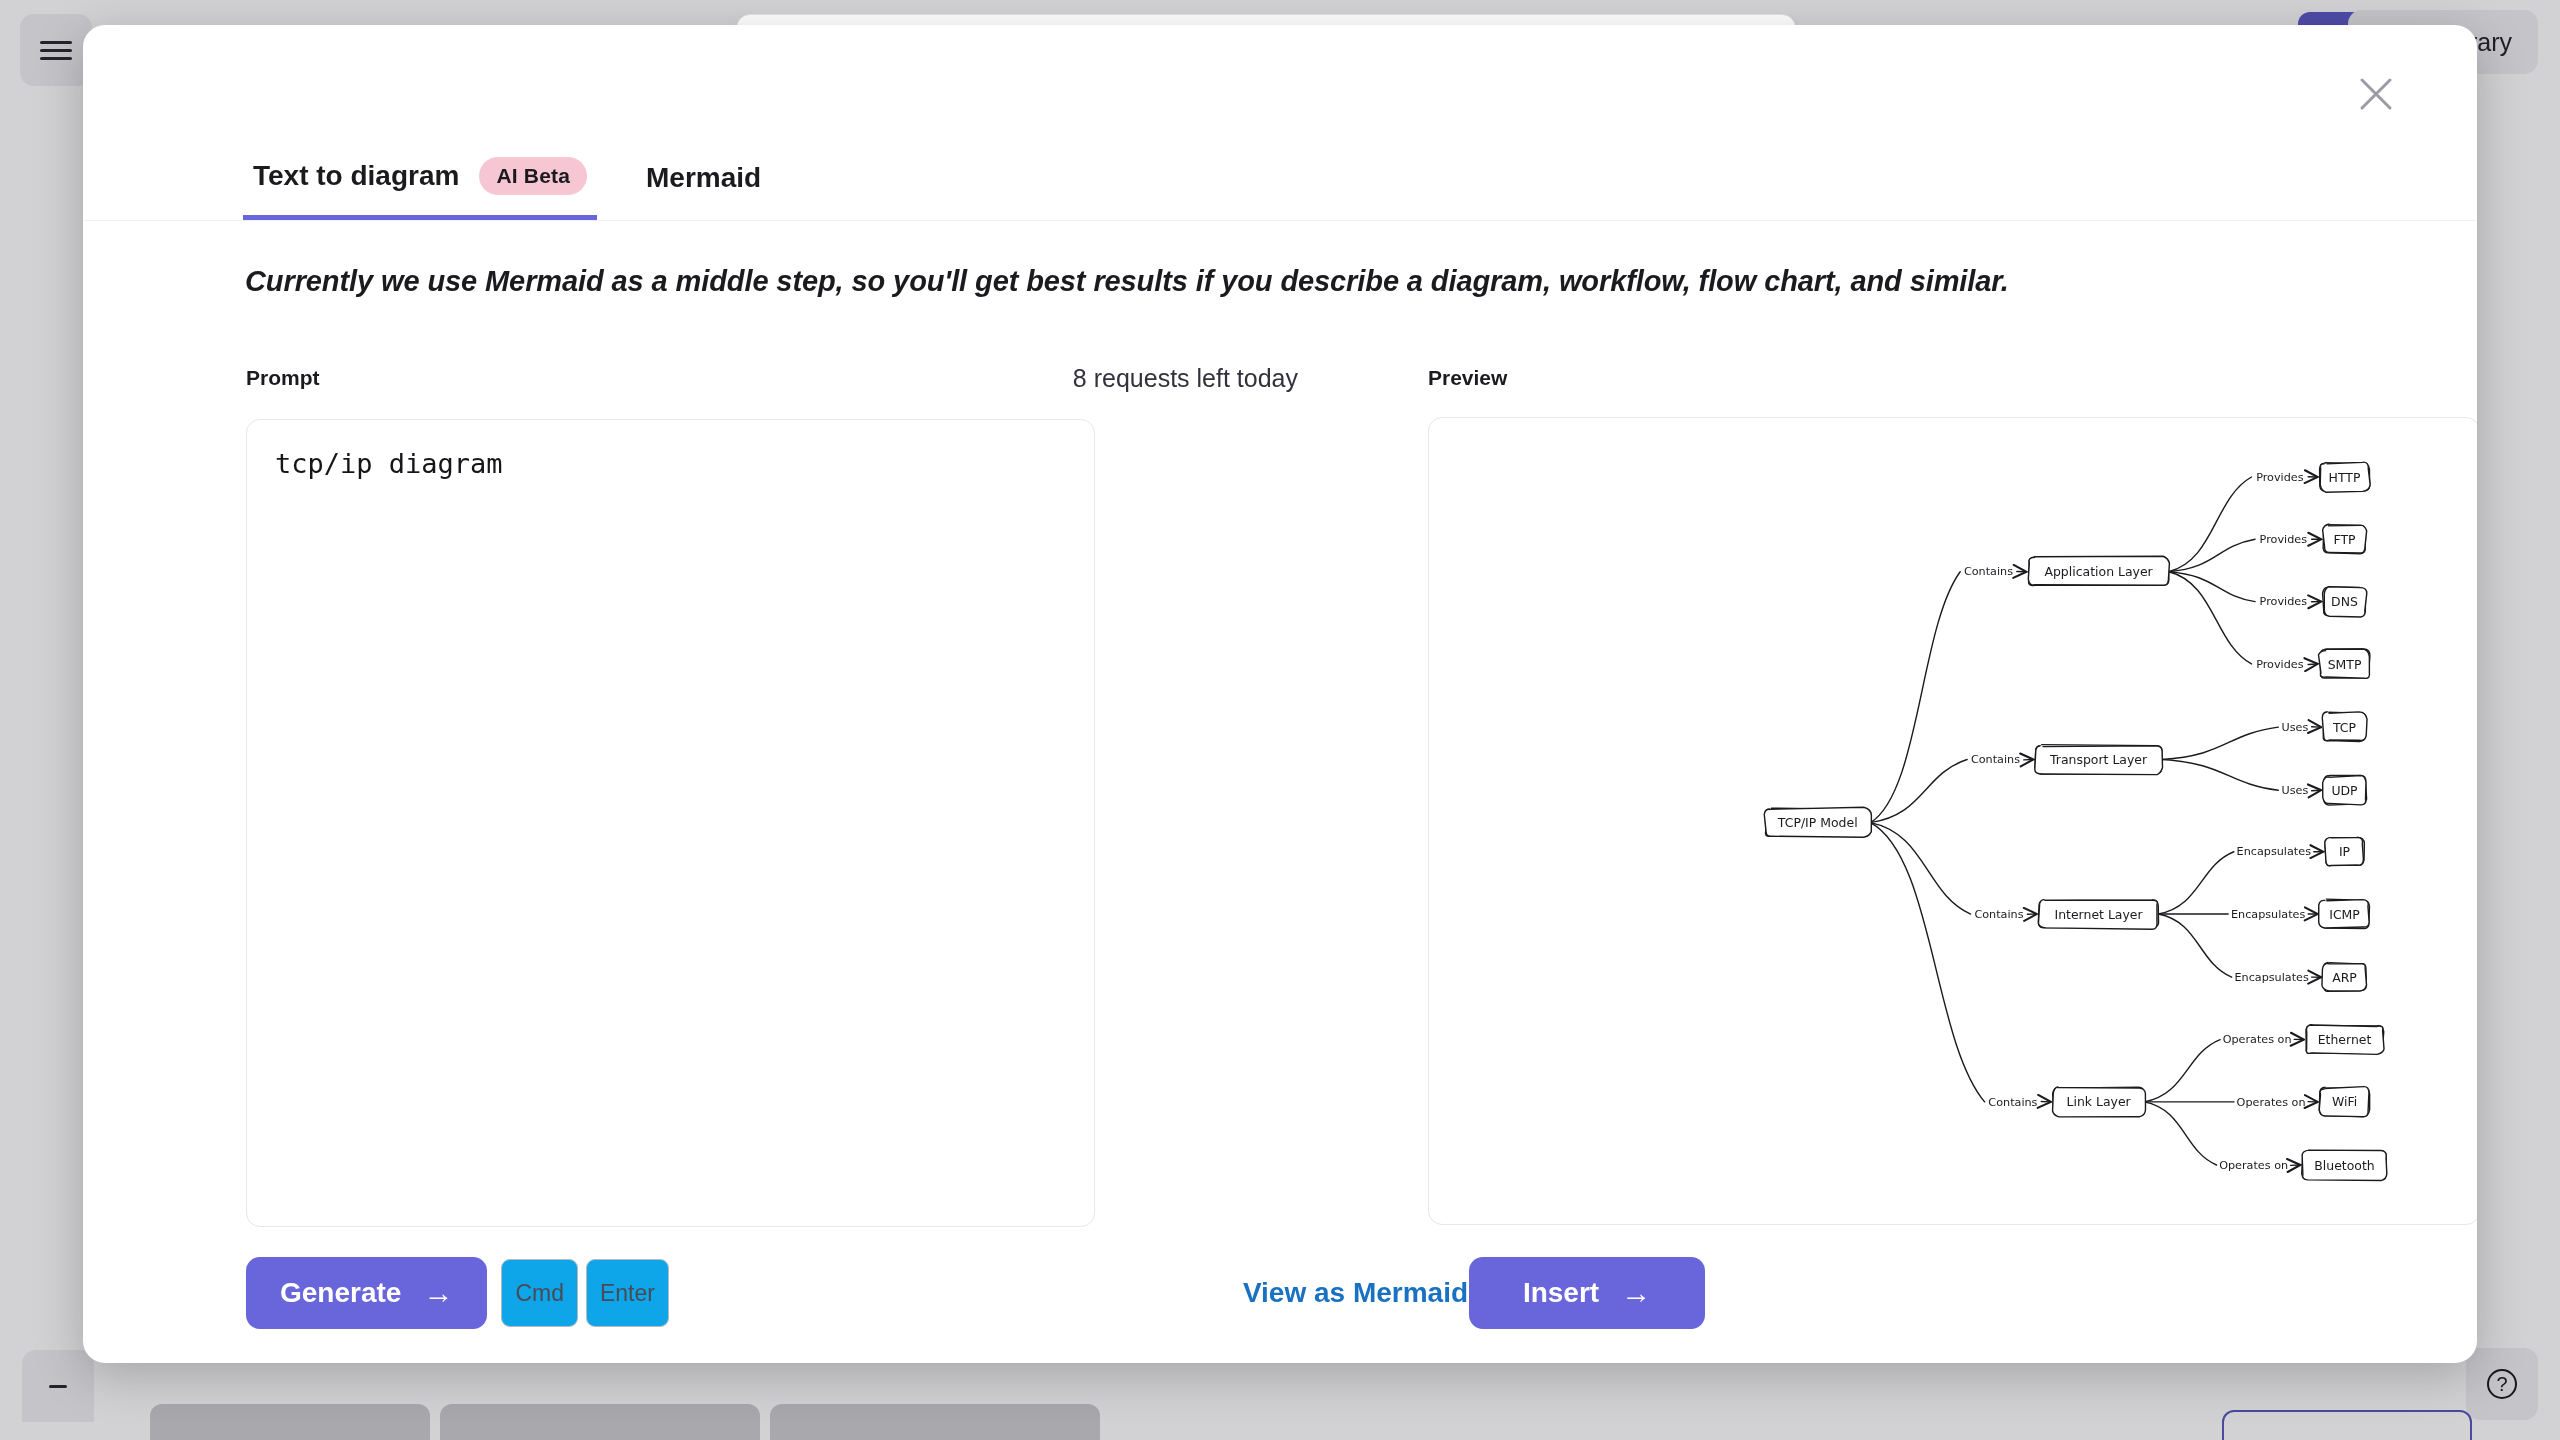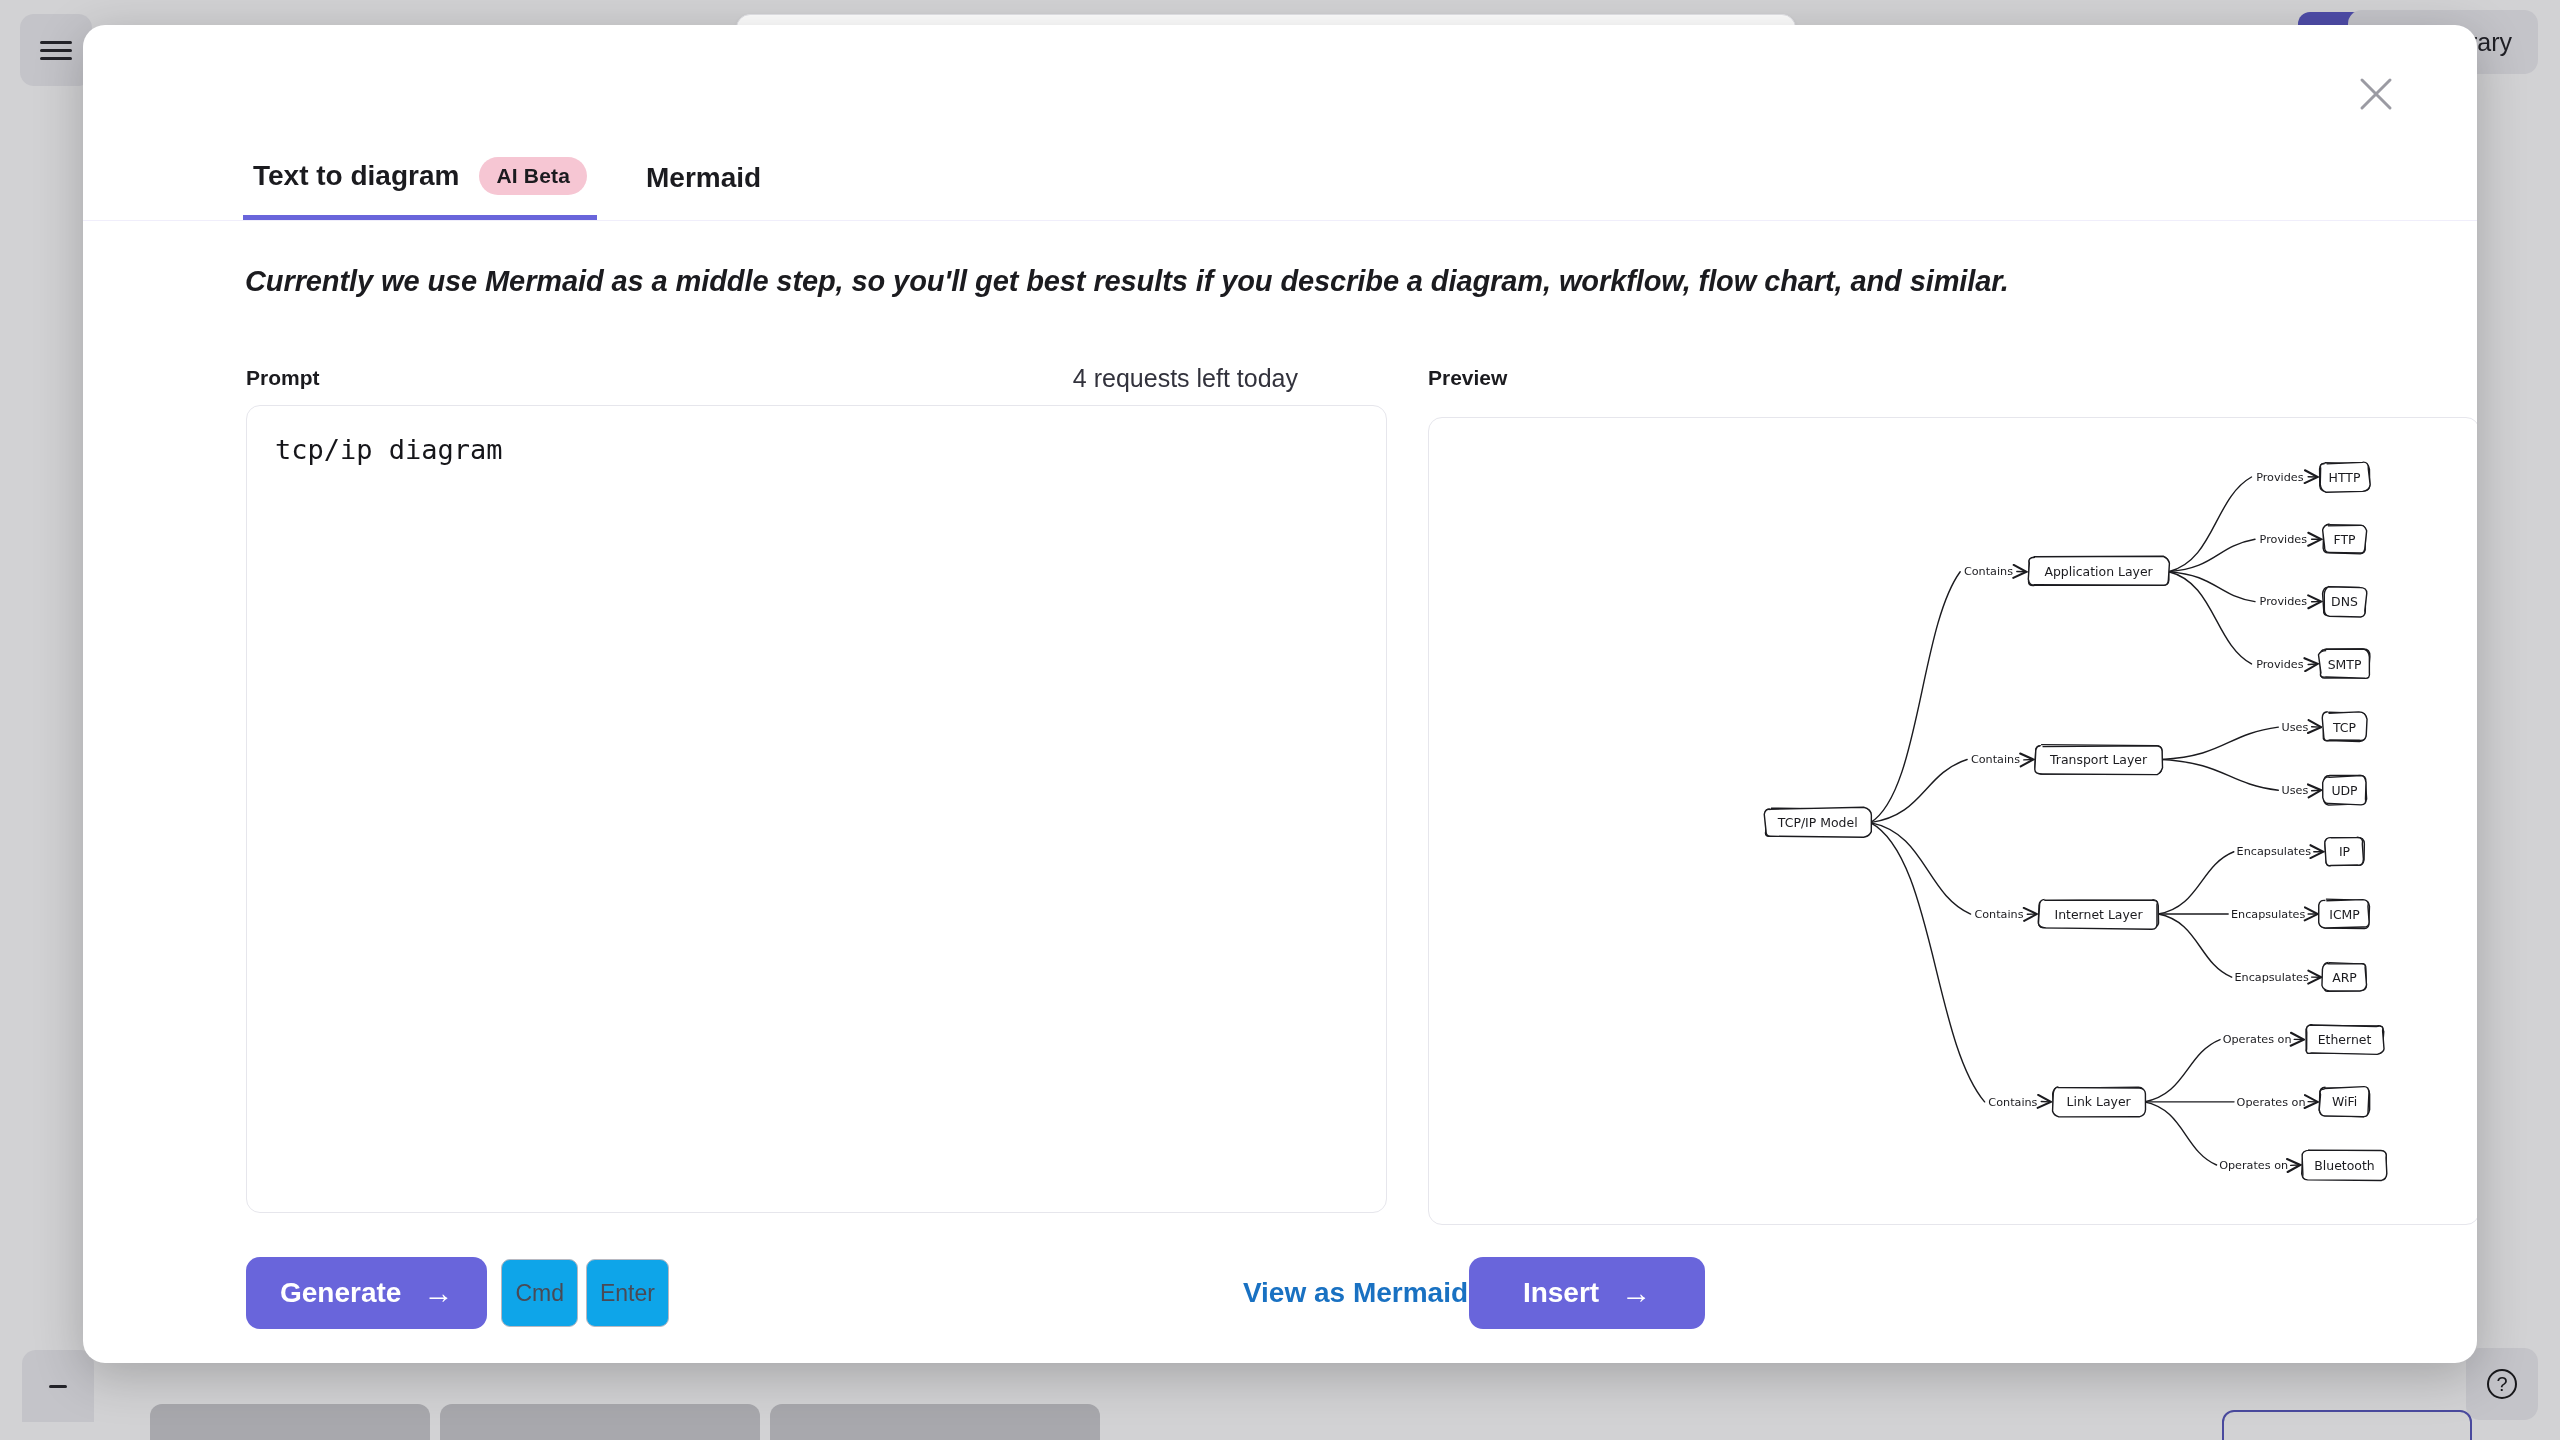--- a/index.html
+++ b/index.html
@@ -163,22 +163,22 @@
     font-size: 21px;
     font-weight: bold;
     color: #1b1b1f;
   }
   .panel-meta {
     font-size: 25px;
     color: #32323c;
   }
 
   #prompt-box {
-    margin-top: 4px;
-    width: 1141px;
+    margin-top: 18px;
+    width: 849px;
     height: 808px;
     border: 1px solid #e6e6ec;
     border-radius: 14px;
     background: #fff;
     padding: 26px 28px;
   }
   #prompt-text {
     font-family: "DejaVu Sans Mono", "Liberation Mono", monospace;
     font-size: 27px;
     color: #16161a;
@@ -313,21 +313,21 @@
     <div class="tab" id="tab-mermaid">
       <span class="tab-label">Mermaid</span>
     </div>
   </div>
 
   <div id="description">Currently we use Mermaid as a middle step, so you'll get best results if you describe a diagram, workflow, flow chart, and similar.</div>
 
   <div id="panel-left">
     <div class="panel-head">
       <span class="panel-title">Prompt</span>
-      <span class="panel-meta">4 requests left today</span>
+      <span class="panel-meta">8 requests left today</span>
     </div>
     <div id="prompt-box" aria-placeholder="Describe what you want to see...">
       <div id="prompt-text">tcp/ip diagram</div>
     </div>
   </div>
 
   <div id="panel-right">
     <div class="panel-head">
       <span class="panel-title">Preview</span>
     </div>

